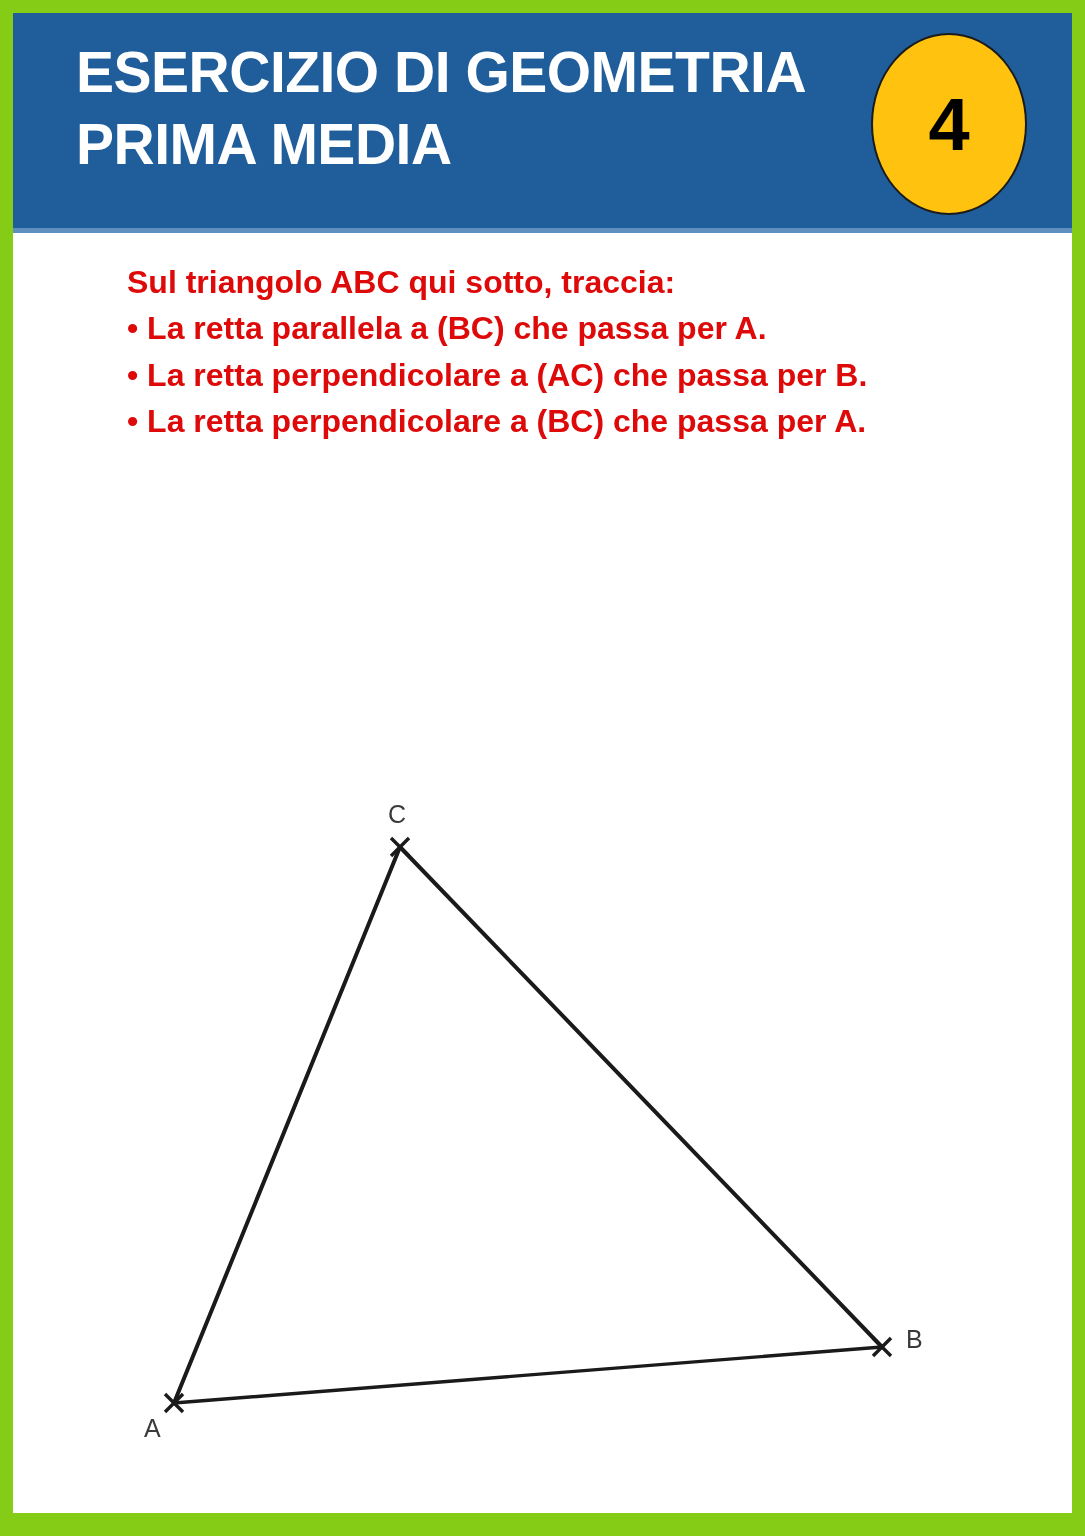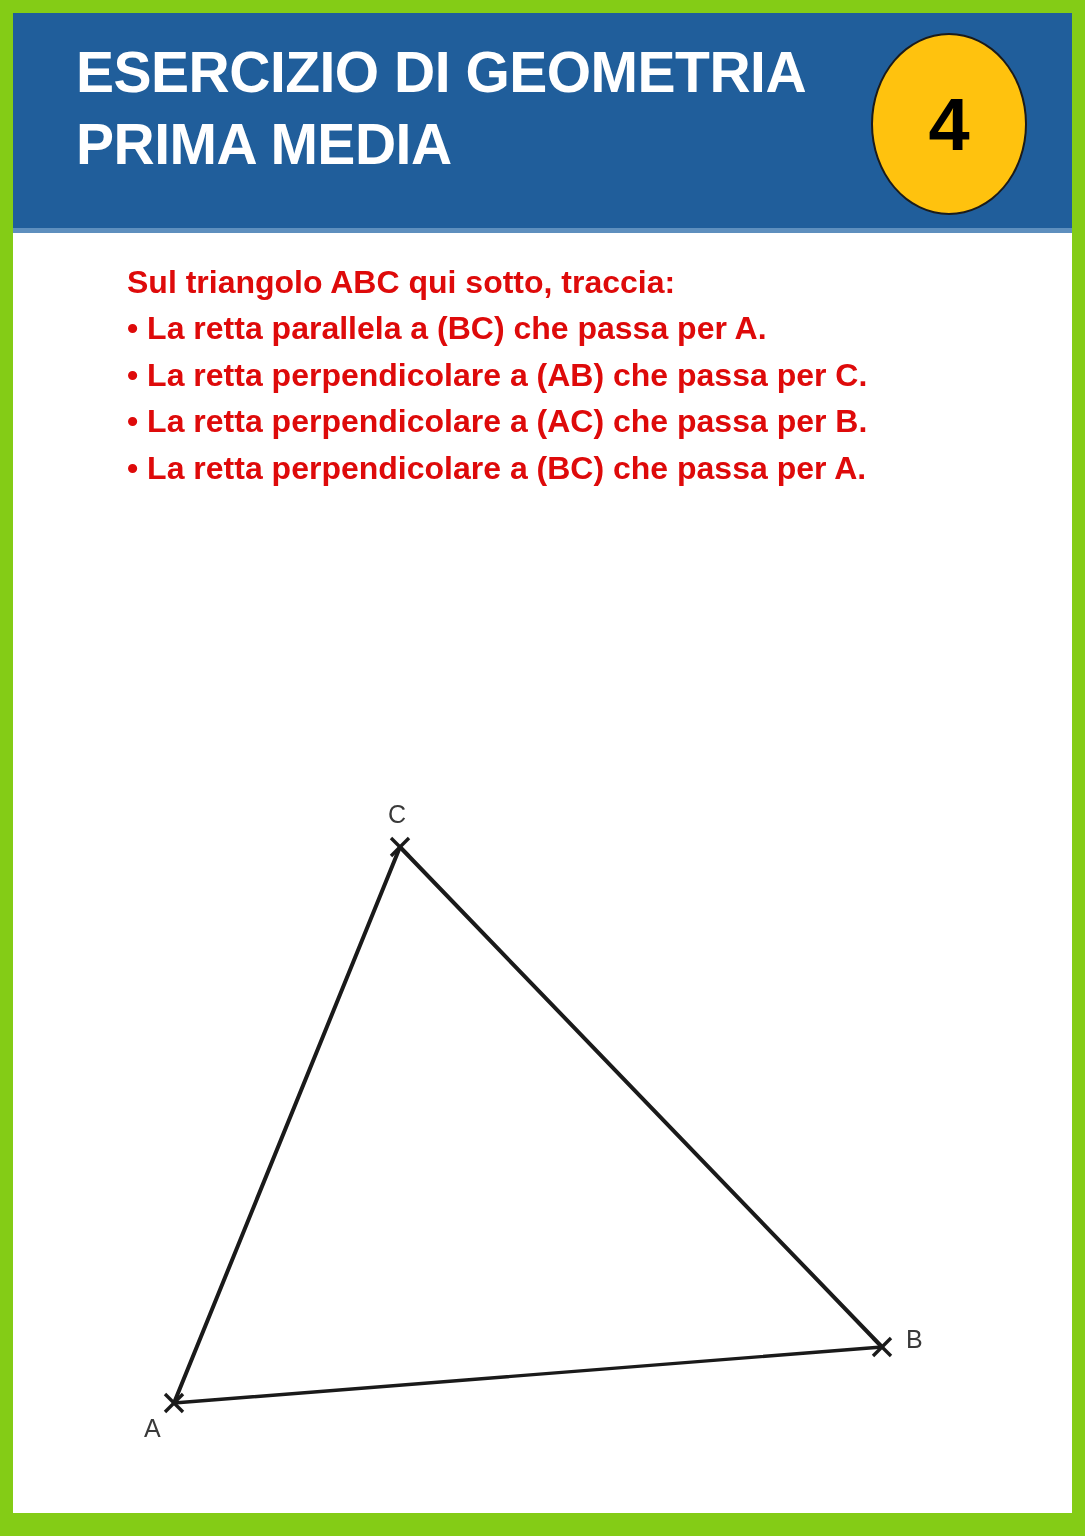--- a/index.html
+++ b/index.html
@@ -124,21 +124,20 @@
 PRIMA MEDIA</div>
       <div id="badge">
         <div id="badge-number">4</div>
       </div>
     </div>
     <div id="header-underline"></div>
 
     <div id="instructions">
       <p class="line">Sul triangolo ABC qui sotto, traccia:</p>
       <p class="line">• La retta parallela a (BC) che passa per A.</p>
-      <p class="line">• La retta perpendicolare a (AB) che passa per C.</p>
       <p class="line">• La retta perpendicolare a (AC) che passa per B.</p>
       <p class="line">• La retta perpendicolare a (BC) che passa per A.</p>
     </div>
 
     <div id="figure">
       <svg viewBox="0 0 1059 1500" xmlns="http://www.w3.org/2000/svg">
         <g id="edges">
           <line stroke="#1a1a1a" stroke-width="4" stroke-linecap="round" x1="161" y1="1390" x2="387" y2="834"></line>
           <line stroke="#1a1a1a" stroke-width="4" stroke-linecap="round" x1="387" y1="834" x2="869" y2="1334"></line>
           <line stroke="#1a1a1a" stroke-width="3.4" stroke-linecap="round" x1="161" y1="1390" x2="869" y2="1334"></line>

